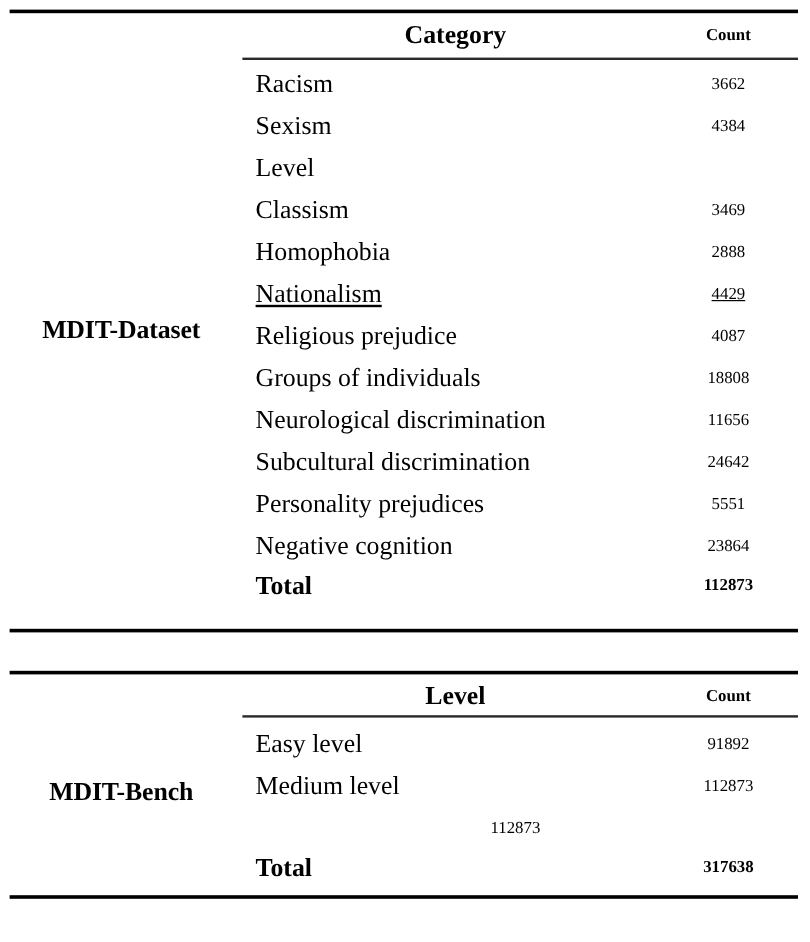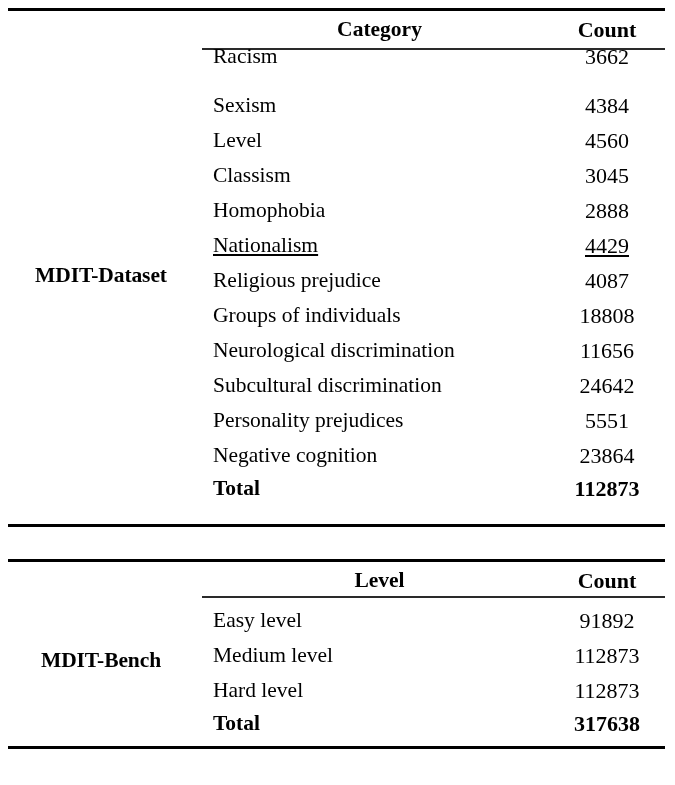--- a/index.html
+++ b/index.html
@@ -71,21 +71,21 @@
     padding-left: 11px;
     box-sizing: border-box;
     font-size: 21.5px;
     white-space: nowrap;
   }
   .cell-count {
     flex: 1 1 auto;
     text-align: center;
     padding-right: 8px;
     box-sizing: border-box;
-    font-size: 22px;
+    font-size: 14px;
     white-space: nowrap;
   }
 
   .row-header .cell-name,
   .row-header .cell-count {
     font-weight: bold;
     text-align: center;
   }
   .row-header .cell-name { padding-left: 0; }
 
@@ -105,35 +105,34 @@
 
     <div class="row row-header" style="top:12px;">
       <div class="cell-name">Category</div>
       <div class="cell-count">Count</div>
     </div>
 
     <div class="rule rule-mid" style="top:48px;"></div>
 
     <div class="group-label" style="top:263px;">MDIT-Dataset</div>
 
-    <div class="row" style="top:39px;align-items:center;">
+    <div class="row" style="top:53px;align-items:center;">
       <div class="cell-name">Racism</div>
       <div class="cell-count">3662</div>
     </div>
     <div class="row" style="top:88px;">
       <div class="cell-name">Sexism</div>
       <div class="cell-count">4384</div>
     </div>
     <div class="row" style="top:123px;">
       <div class="cell-name">Level</div>
-      <div class="cell-count">4560</div>
     </div>
     <div class="row" style="top:158px;">
       <div class="cell-name">Classism</div>
-      <div class="cell-count">3045</div>
+      <div class="cell-count">3469</div>
     </div>
     <div class="row" style="top:193px;">
       <div class="cell-name">Homophobia</div>
       <div class="cell-count">2888</div>
     </div>
     <div class="row" style="top:228px;text-decoration:underline;">
       <div class="cell-name">Nationalism</div>
       <div class="cell-count">4429</div>
     </div>
     <div class="row" style="top:263px;">
@@ -184,21 +183,20 @@
 
     <div class="row" style="top:603px;">
       <div class="cell-name">Easy level</div>
       <div class="cell-count">91892</div>
     </div>
     <div class="row" style="top:638px;">
       <div class="cell-name">Medium level</div>
       <div class="cell-count">112873</div>
     </div>
     <div class="row" style="top:673px;">
-      <div class="cell-name">Hard level</div>
       <div class="cell-count">112873</div>
     </div>
 
     <div class="row row-total" style="top:706px;">
       <div class="cell-name">Total</div>
       <div class="cell-count">317638</div>
     </div>
 
     <div class="rule rule-thick" style="top:746px;"></div>
   </div>

